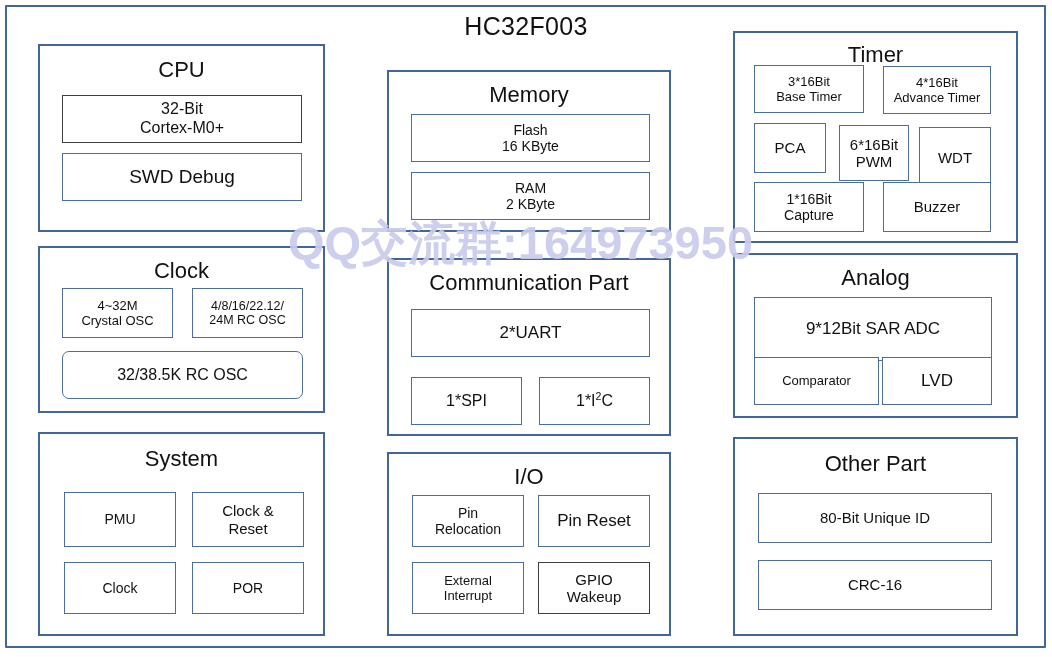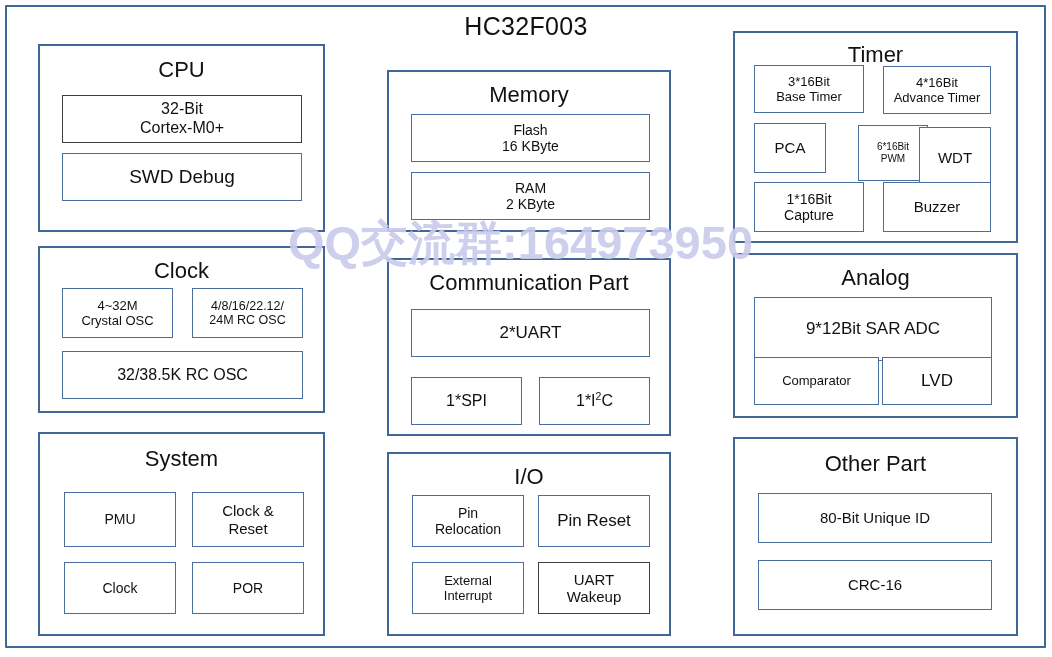--- a/index.html
+++ b/index.html
@@ -122,21 +122,21 @@
       <span>4~32M</span>
       <span>Crystal OSC</span>
     </span>
   </div>
   <div class="box" style="left:192px; top:288px; width:111px; height:50px; font-size:12.5px;">
     <span>
       <span>4/8/16/22.12/</span>
       <span>24M RC OSC</span>
     </span>
   </div>
-  <div class="box" style="left:62px; top:351px; width:241px; height:48px; font-size:16px;">
+  <div class="box" style="left:62px; top:351px; width:241px; height:48px; font-size:16px;border-radius:7px;">
     <span>32/38.5K RC OSC</span>
   </div>
 
   <div class="group" style="left:38px; top:432px; width:287px; height:204px;">
     <div class="group-title" style="top:12px; font-size:22px;">System</div>
   </div>
   <div class="box" style="left:64px; top:492px; width:112px; height:55px; font-size:14px;">
     <span>PMU</span>
   </div>
   <div class="box" style="left:192px; top:492px; width:112px; height:55px; font-size:15px;text-align:center;">
@@ -194,21 +194,21 @@
     <span>Pin Reset</span>
   </div>
   <div class="box" style="left:412px; top:562px; width:112px; height:52px; font-size:13px;">
     <span>
       <span>External</span>
       <span>Interrupt</span>
     </span>
   </div>
   <div class="box dark" style="left:538px; top:562px; width:112px; height:52px; font-size:15px;">
     <span>
-      <span>UART</span>
+      <span>GPIO</span>
       <span>Wakeup</span>
     </span>
   </div>
 
   <div class="group" style="left:733px; top:31px; width:285px; height:212px;">
     <div class="group-title" style="top:9px; font-size:22px;">Timer</div>
   </div>
   <div class="box" style="left:754px; top:65px; width:110px; height:48px; font-size:13px;">
     <span>
       <span>3*16Bit</span>
@@ -217,21 +217,21 @@
   </div>
   <div class="box" style="left:883px; top:66px; width:108px; height:48px; font-size:13px;">
     <span>
       <span>4*16Bit</span>
       <span>Advance Timer</span>
     </span>
   </div>
   <div class="box" style="left:754px; top:123px; width:72px; height:50px; font-size:15px;">
     <span>PCA</span>
   </div>
-  <div class="box" style="left:839px; top:125px; width:70px; height:56px; font-size:10px;margin-left:19px;">
+  <div class="box" style="left:839px; top:125px; width:70px; height:56px; font-size:15px;">
     <span>
       <span>6*16Bit</span>
       <span>PWM</span>
     </span>
   </div>
   <div class="box" style="left:919px; top:127px; width:72px; height:61px; font-size:15px;text-align:center;">
     <span>WDT</span>
   </div>
   <div class="box" style="left:754px; top:182px; width:110px; height:50px; font-size:14px;">
     <span>

